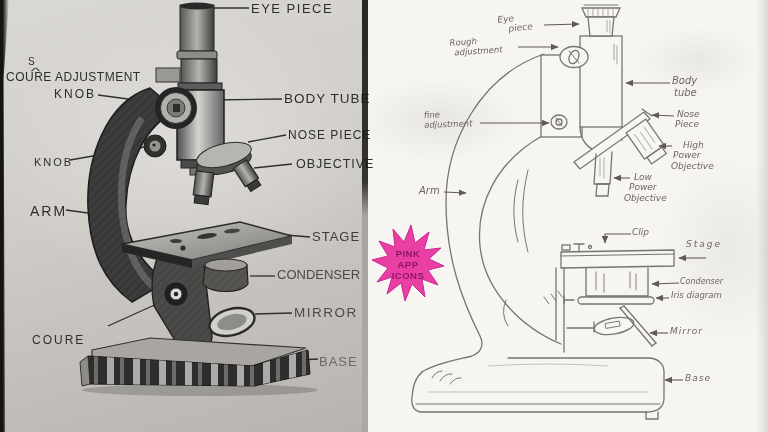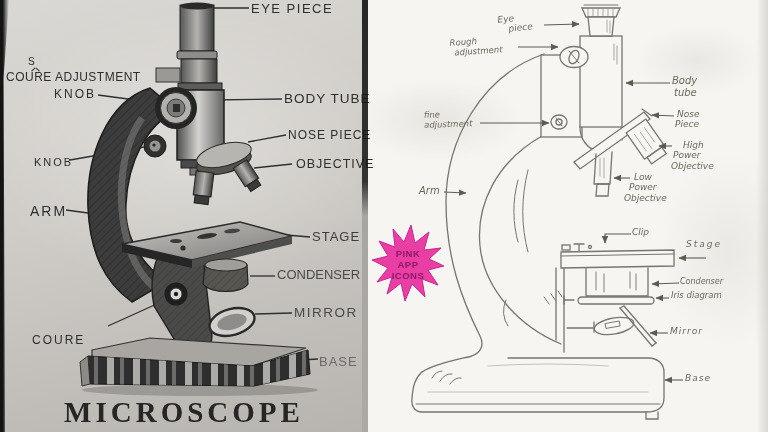--- a/index.html
+++ b/index.html
@@ -180,21 +180,20 @@
     <div class="l-lab" style="left:284px;top:91px;font-size:13.5px;letter-spacing:1px">BODY TUBE</div>
     <div class="l-lab" style="left:288px;top:128px;font-size:12px;letter-spacing:1px">NOSE PIECE</div>
     <div class="l-lab" style="left:34px;top:156px;font-size:11px;letter-spacing:2px">KNOB</div>
     <div class="l-lab" style="left:296px;top:157px;font-size:12.5px;letter-spacing:1px">OBJECTIVE</div>
     <div class="l-lab" style="left:30px;top:203px;font-size:14px;letter-spacing:2px">ARM</div>
     <div class="l-lab" style="left:312px;top:229px;font-size:13px;letter-spacing:1px;color:#3c3c3c">STAGE</div>
     <div class="l-lab" style="left:277px;top:267px;font-size:13px;color:#4a4a4a">CONDENSER</div>
     <div class="l-lab" style="left:294px;top:305px;font-size:13.5px;letter-spacing:1.5px;color:#4a4a4a">MIRROR</div>
     <div class="l-lab" style="left:32px;top:333px;font-size:12px;letter-spacing:2px">COURE</div>
     <div class="l-lab" style="left:319px;top:354px;font-size:13px;letter-spacing:1px;color:#6a6a6a">BASE</div>
-    <div class="l-title">MICROSCOPE</div>
   </div>
 
   <div id="right-panel" class="panel">
 
     <svg width="400" height="432" viewBox="0 0 400 432">
       <defs>
         <marker id="arr" markerWidth="9" markerHeight="8" refX="6.5" refY="3" orient="auto">
           <path d="M0,0 L7,3 L0,6 Z" fill="#5f5a52"></path>
         </marker>
       </defs>

